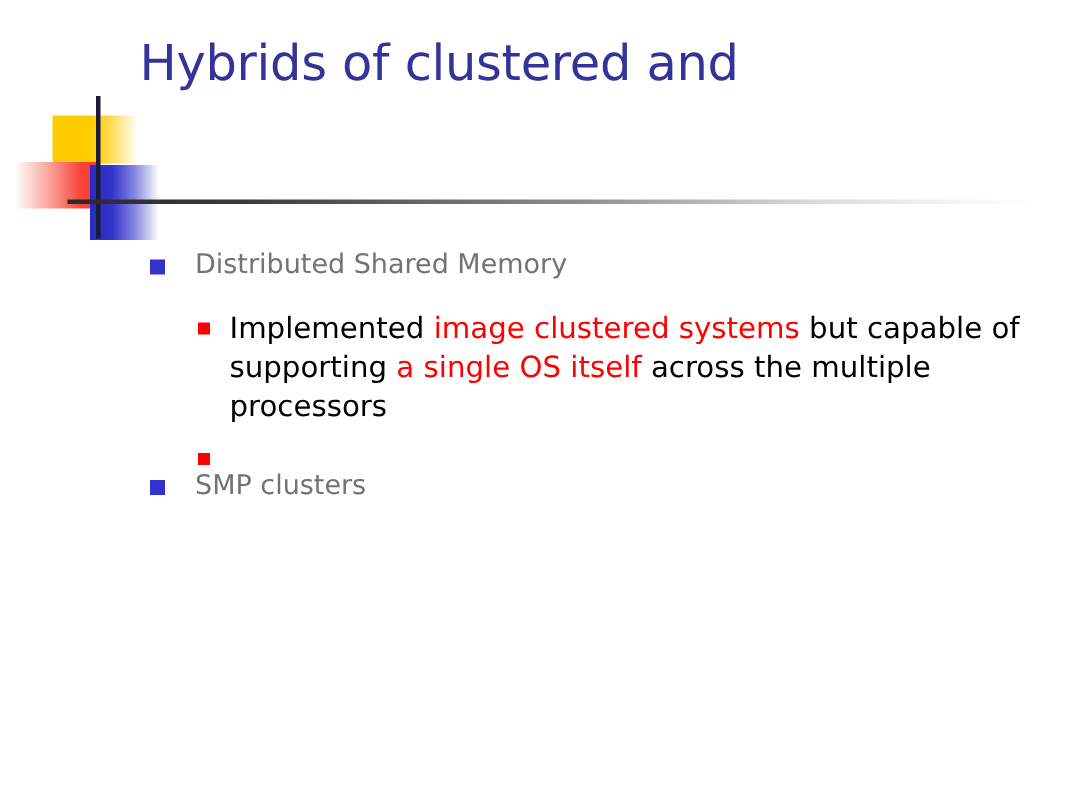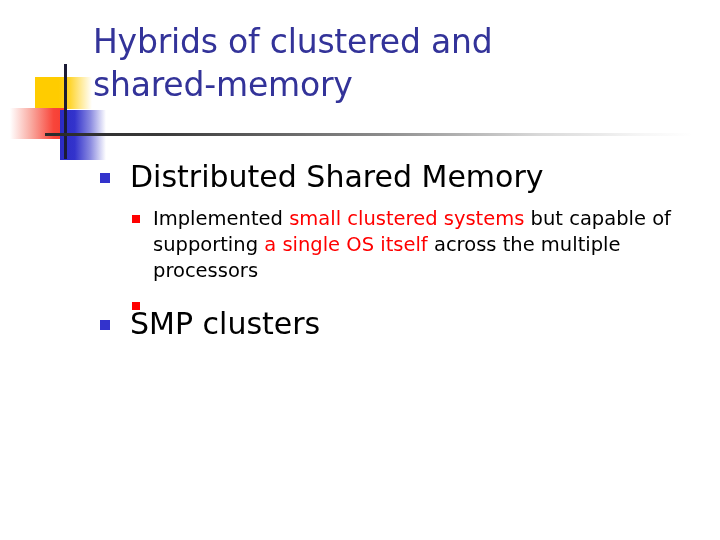--- a/index.html
+++ b/index.html
@@ -90,23 +90,23 @@
     position: absolute;
     left: 96px;
     top: 162px;
     width: 600px;
     color: #000000;
   }
 
   .lvl1 {
     position: relative;
     padding-left: 34px;
-    font-size: 30px;
+    font-size: 18px;
     line-height: 30px;
-    color: #000000;
+    color: #737373;
     margin-bottom: 4px;
   }
   .lvl1 > .bullet-sq {
     position: absolute;
     left: 4px;
     top: 11px;
     width: 10px;
     height: 10px;
     background: #3333cc;
   }
@@ -144,35 +144,34 @@
   <div id="logo">
     <div class="blk blk-yellow"></div>
     <div class="blk blk-red"></div>
     <div class="blk blk-blue"></div>
     <div class="blk line-v"></div>
     <div class="blk line-h"></div>
   </div>
 
   <div id="title">
     <span class="tline">Hybrids of clustered and</span>
-    <span class="tline">shared-memory</span>
   </div>
 
   <div id="body">
 
     <div class="lvl1">
       <span class="bullet-sq"></span>
       <span>Distributed Shared Memory</span>
     </div>
 
     <div class="gap-a"></div>
 
     <div class="lvl2">
       <span class="bullet-sq"></span>
-      <span>Implemented </span><span class="hl-red">small clustered systems</span><span> but capable of supporting </span><span class="hl-red">a single OS itself</span><span> across the multiple processors</span>
+      <span>Implemented </span><span class="hl-red">image clustered systems</span><span> but capable of supporting </span><span class="hl-red">a single OS itself</span><span> across the multiple processors</span>
     </div>
 
     <div class="gap-b"></div>
 
     <div class="lvl2">
       <span class="bullet-sq"></span>
     </div>
 
     <div class="gap-c"></div>
 

